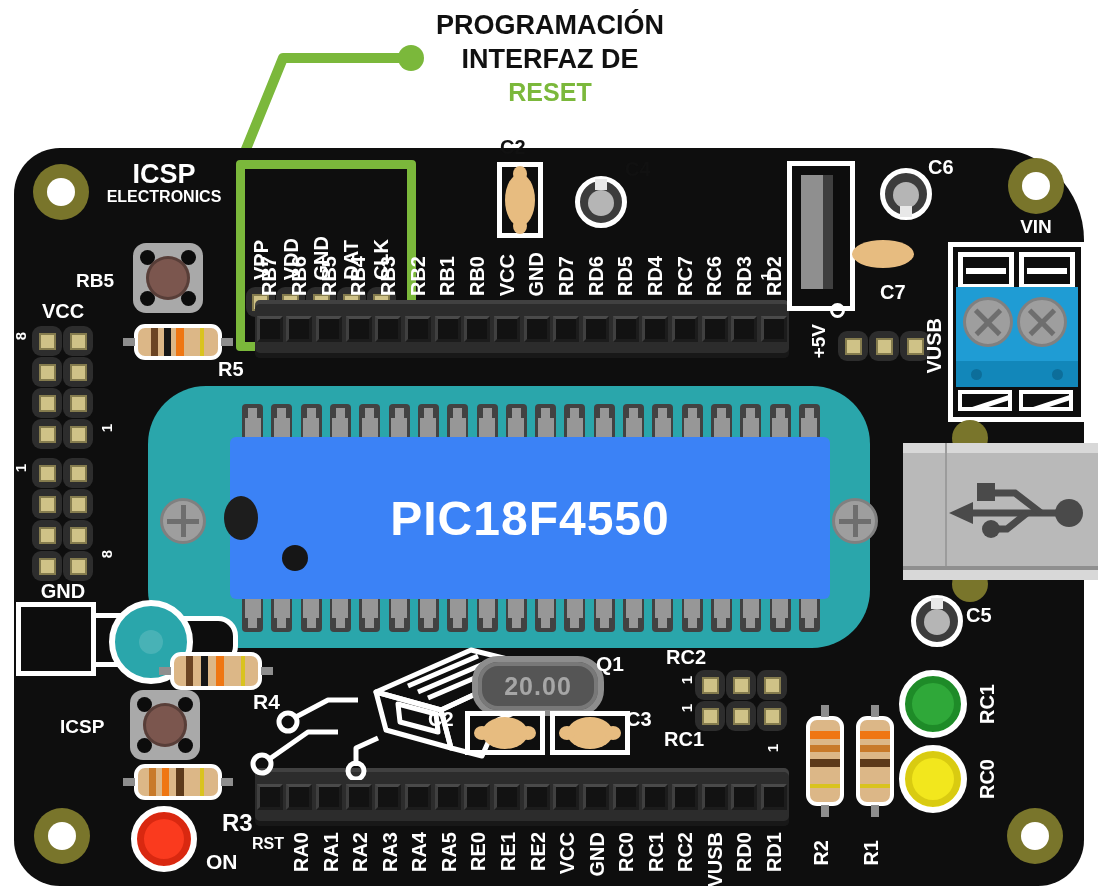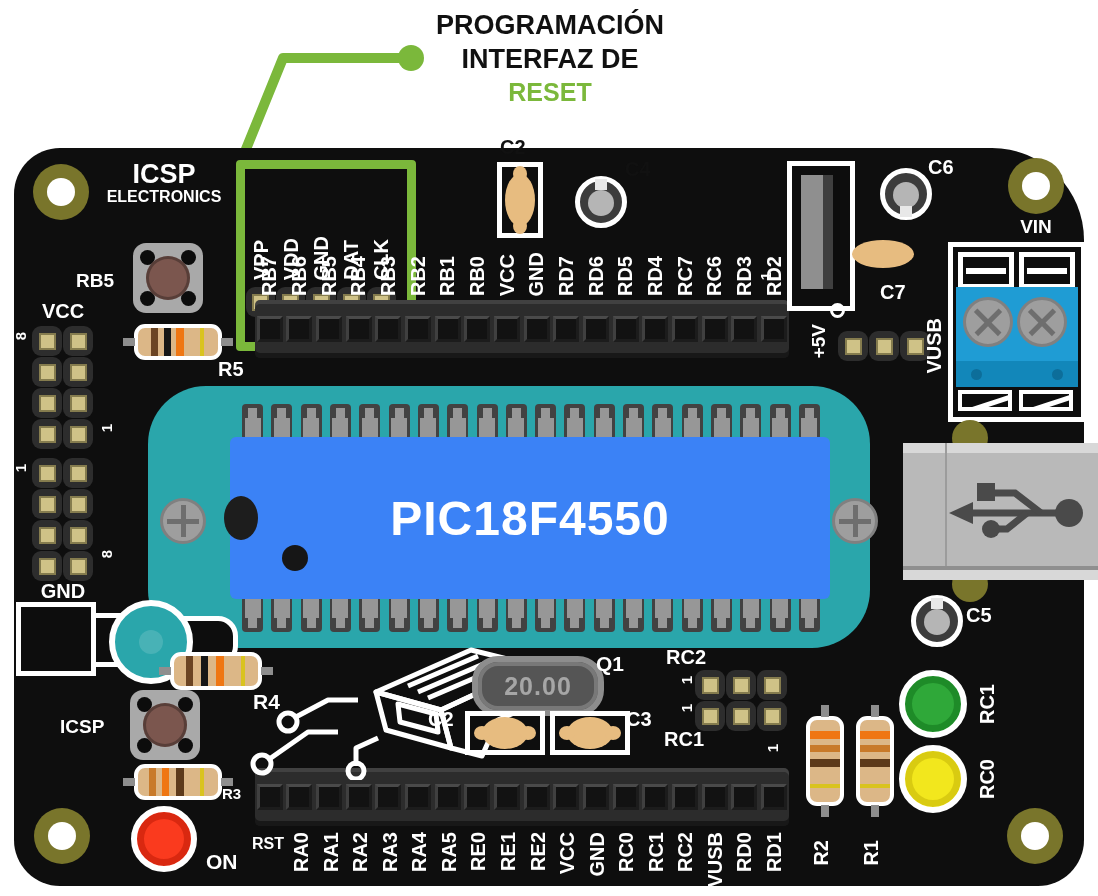--- a/index.html
+++ b/index.html
@@ -588,21 +588,21 @@
       <i></i>
       <i></i>
       <b></b>
     </div>
   <div class="abs res-h" style="left:134px;top:764px;width:80px;height:28px;">
     <span class="band" style="left:14%;width:9%;background:#c87a2a;"></span>
     <span class="band" style="left:30%;width:9%;background:#ef7612;"></span>
     <span class="band" style="left:48%;width:9%;background:#5d3a1a;"></span>
     <span class="band" style="left:78%;width:5%;background:#d9c31f;"></span>
   </div>
-  <div class="abs t" style="left:222px;top:785px;font-size:15px;">R3</div>
+  <div class="abs t" style="left:222px;top:809px;font-size:24px;">R3</div>
   <div class="abs led led-red" style="left:131px;top:806px;width:54px;height:54px;"></div>
   <div class="abs t" style="left:206px;top:850px;font-size:21px;">ON</div>
 
   <div class="abs crystal">
     <span>20.00</span>
   </div>
   <div class="abs t" style="left:596px;top:652px;font-size:21px;">Q1</div>
   <div class="abs t" style="left:428px;top:708px;font-size:20px;">C2</div>
   <div class="abs ccap-box" style="left:465px;top:711px;width:70px;height:34px;">
     <div class="ccap horiz" style="width:46px;height:32px;"></div>

